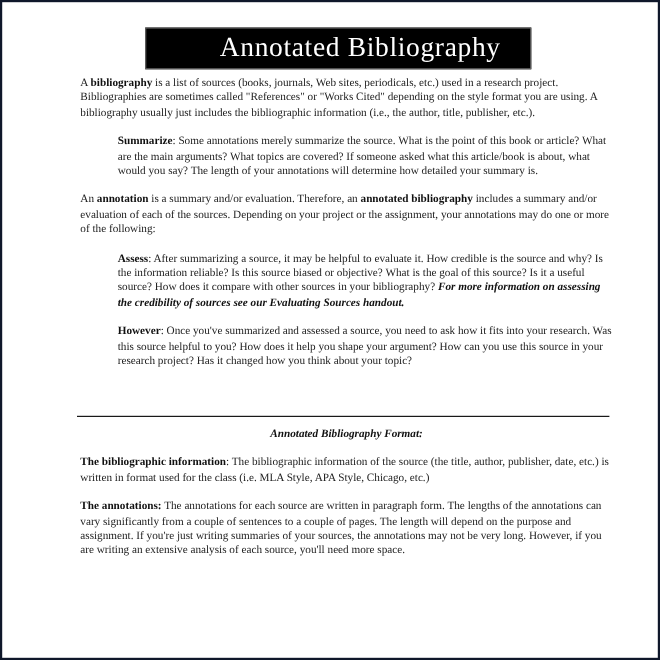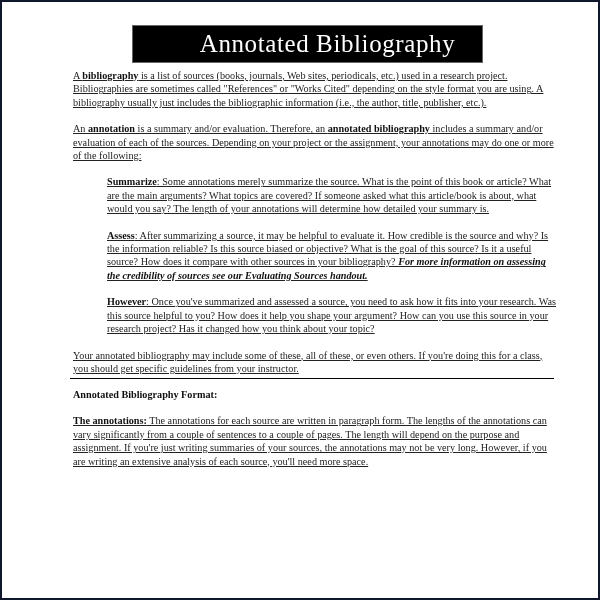--- a/index.html
+++ b/index.html
@@ -29,66 +29,66 @@
       padding-left: 40px;
     }
     .content {
       position: absolute;
       left: 71px; top: 67px;
       width: 484px;
       font-size: 10.2px;
       line-height: 13.4px;
     }
     p { margin: 0; }
-    .para { margin-bottom: 13px; text-decoration: underline; }
+    .para { margin-bottom: 13px; }
     .indent { margin-left: 34px; margin-right: 0; }
     b { font-weight: bold; color: #111; }
     .bi { font-weight: bold; font-style: italic; color: #111; }
     .rule {
       position: absolute;
       left: 68px; top: 376px;
       width: 484px; height: 0;
       border-top: 1.5px solid #000;
     }
     .section2 {
       position: absolute;
       left: 71px; top: 386px;
       width: 484px;
       font-size: 10.2px;
       line-height: 13.4px;
     }
-    .section-heading { font-weight: bold; margin-bottom: 13px; color:#111; }
+    .section-heading { font-weight: bold; font-style: italic; margin-bottom: 13px; color:#111;text-align:center; }
   </style>
 </head>
 <body>
 
 <div class="page">
 
   <div class="title-bar">
     <span class="title-text">Annotated Bibliography</span>
   </div>
 
   <div class="content">
     <p class="para"><span>A </span><b>bibliography</b><span> is a list of sources (books, journals, Web sites, periodicals, etc.) used in a research project. Bibliographies are sometimes called "References" or "Works Cited" depending on the style format you are using. A bibliography usually just includes the bibliographic information (i.e., the author, title, publisher, etc.).</span></p>
 
+    <p class="para indent"><b>Summarize</b><span>: Some annotations merely summarize the source. What is the point of this book or article? What are the main arguments? What topics are covered? If someone asked what this article/book is about, what would you say? The length of your annotations will determine how detailed your summary is.</span></p>
+
     <p class="para"><span>An </span><b>annotation</b><span> is a summary and/or evaluation. Therefore, an </span><b>annotated bibliography</b><span> includes a summary and/or evaluation of each of the sources. Depending on your project or the assignment, your annotations may do one or more of the following:</span></p>
-
-    <p class="para indent"><b>Summarize</b><span>: Some annotations merely summarize the source. What is the point of this book or article? What are the main arguments? What topics are covered? If someone asked what this article/book is about, what would you say? The length of your annotations will determine how detailed your summary is.</span></p>
 
     <p class="para indent"><b>Assess</b><span>: After summarizing a source, it may be helpful to evaluate it. How credible is the source and why?  Is the information reliable? Is this source biased or objective? What is the goal of this source? Is it a useful source? How does it compare with other sources in your bibliography? </span><span class="bi">For more information on assessing the credibility of sources see our Evaluating Sources handout.</span></p>
 
     <p class="para indent"><b>However</b><span>: Once you've summarized and assessed a source, you need to ask how it fits into your research. Was this source helpful to you? How does it help you shape your argument? How can you use this source in your research project? Has it changed how you think about your topic?</span></p>
 
-    <p class="para">Your annotated bibliography may include some of these, all of these, or even others. If you're doing this for a class, you should get specific guidelines from your instructor.</p>
   </div>
 
   <div class="rule"></div>
 
   <div class="section2">
     <p class="section-heading">Annotated Bibliography Format:</p>
 
 
+    <p class="para"><b>The bibliographic information</b><span>: The bibliographic information of the source (the title, author, publisher, date, etc.) is written in format used for the class (i.e. MLA Style, APA Style, Chicago, etc.)</span></p>
 
     <p class="para"><b>The annotations:</b><span> The annotations for each source are written in paragraph form. The lengths of the annotations can vary significantly from a couple of sentences to a couple of pages. The length will depend on the purpose and assignment. If you're just writing summaries of your sources, the annotations may not be very long. However, if you are writing an extensive analysis of each source, you'll need more space.</span></p>
 
   </div>
 
 </div>
 
 </body></html>

